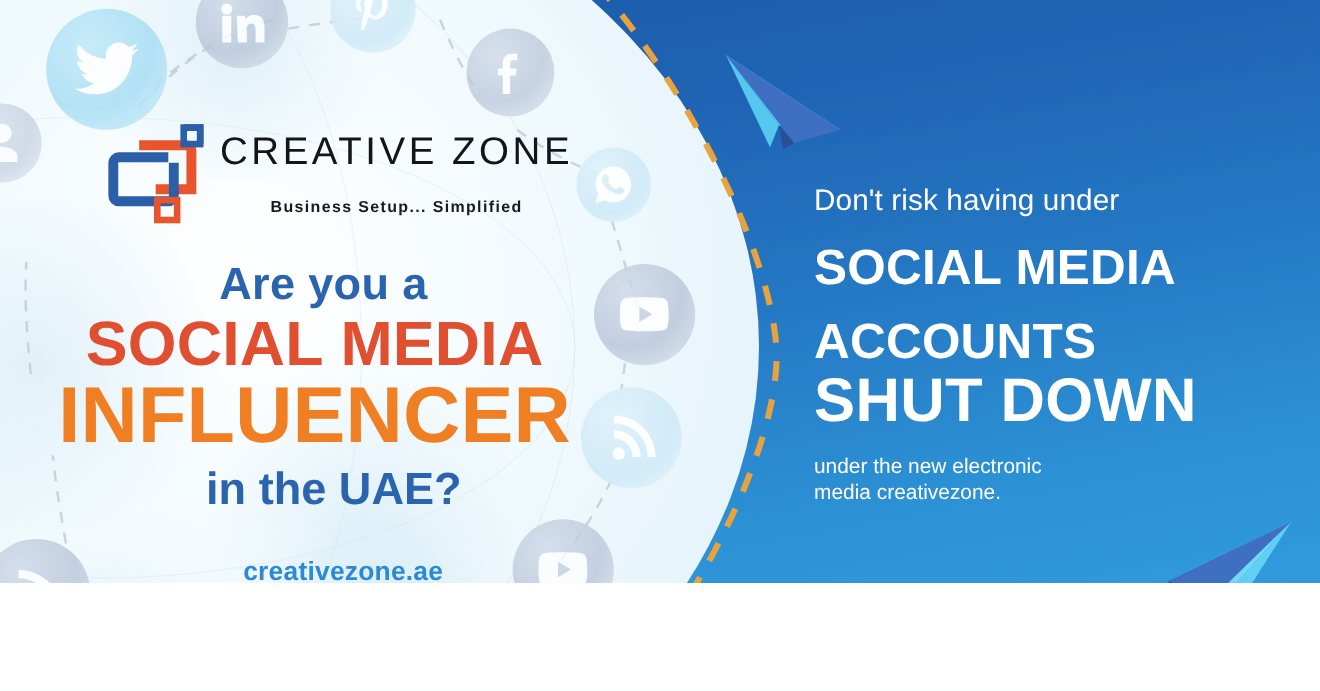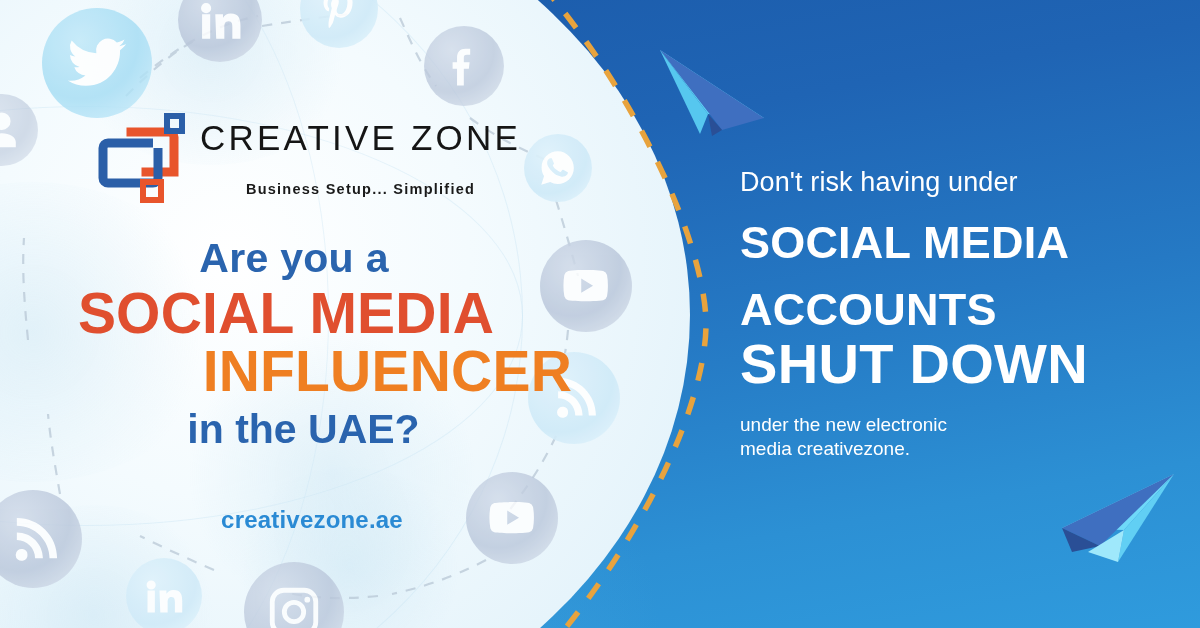--- a/index.html
+++ b/index.html
@@ -1,20 +1,20 @@
 <!DOCTYPE html>
 <html><head>
 <meta charset="utf-8">
 <style>
   html,body{margin:0;padding:0;background:#fff;}
   body{font-family:"Liberation Sans","DejaVu Sans",sans-serif;}
 
   .banner{
     position:relative;
-    width:1200px;height:628px;
+    width:1200px;height:530px;
     overflow:hidden;
     background:#eaf5fb;
   }
 
   
   .blue-panel{
     position:absolute;inset:0;
     background:linear-gradient(170deg,#1b5aa9 0%,#1f64b4 28%,#2579c4 55%,#2c90d4 80%,#2f9bdd 100%);
   }
   
@@ -76,21 +76,21 @@
   }
   .logo-tag{
     font-size:14.5px;letter-spacing:1.25px;color:#1a1a1a;font-weight:700;
     margin-top:26px;white-space:nowrap;text-align:center;
   }
 
   
   .left-copy{position:absolute;left:0;top:236px;width:572px;text-align:center;}
   .l1{font-size:41px;font-weight:700;color:#2a64ae;line-height:1.08;letter-spacing:.3px;padding-left:16px;}
   .l2{font-size:57px;font-weight:700;color:#e04f2f;line-height:1.02;letter-spacing:.2px;margin-top:4px;}
-  .l3{font-size:57px;font-weight:700;color:#ef7f22;line-height:1.02;letter-spacing:.2px;text-align:right;}
+  .l3{font-size:72px;font-weight:700;color:#ef7f22;line-height:1.02;letter-spacing:.2px;}
   .l4{font-size:41px;font-weight:700;color:#2a64ae;line-height:1.1;margin-top:6px;padding-left:35px;}
   .site{
     position:absolute;left:0;top:506px;width:572px;text-align:center;
     font-size:24px;font-weight:700;color:#2a8ad4;letter-spacing:.2px;padding-left:26px;
   }
 
   
   .right-copy{position:absolute;left:740px;top:166px;width:430px;color:#fff;}
   .r1{font-size:27px;font-weight:400;line-height:1.22;letter-spacing:.1px;}
   .r2{font-size:45px;font-weight:700;line-height:1.05;letter-spacing:.2px;margin-top:20px;}

